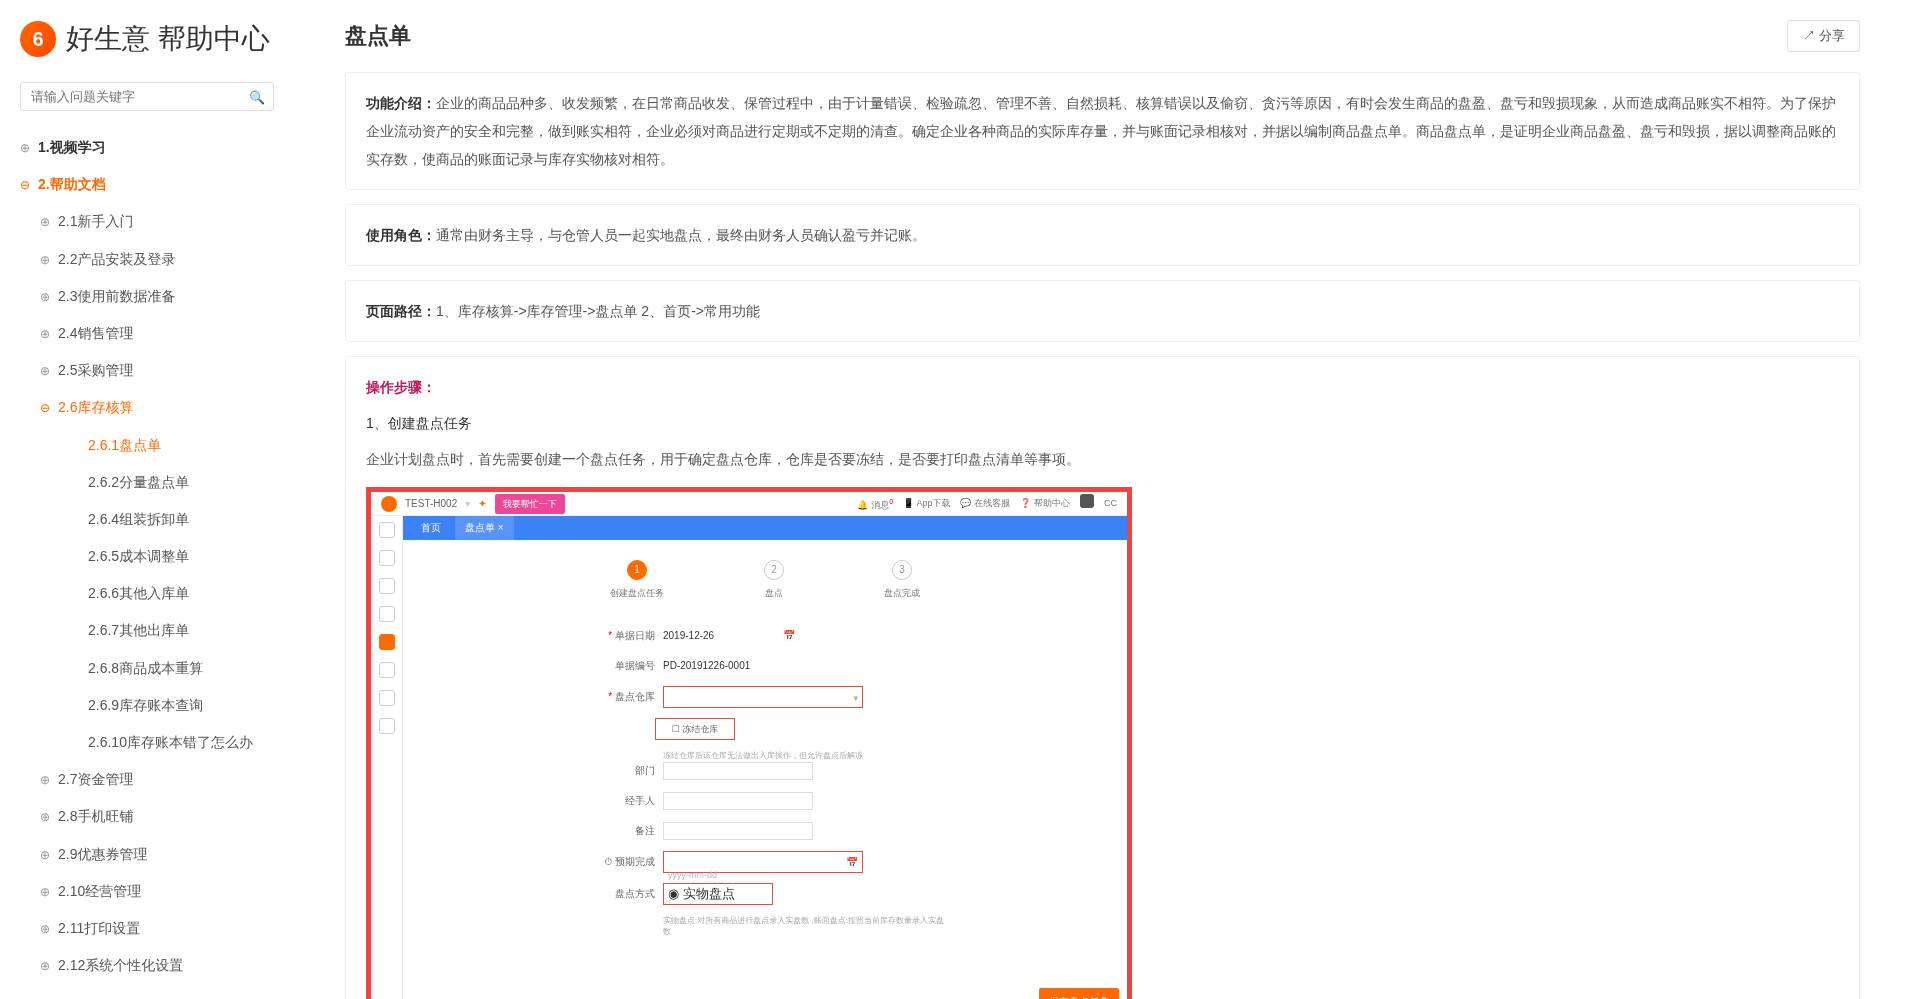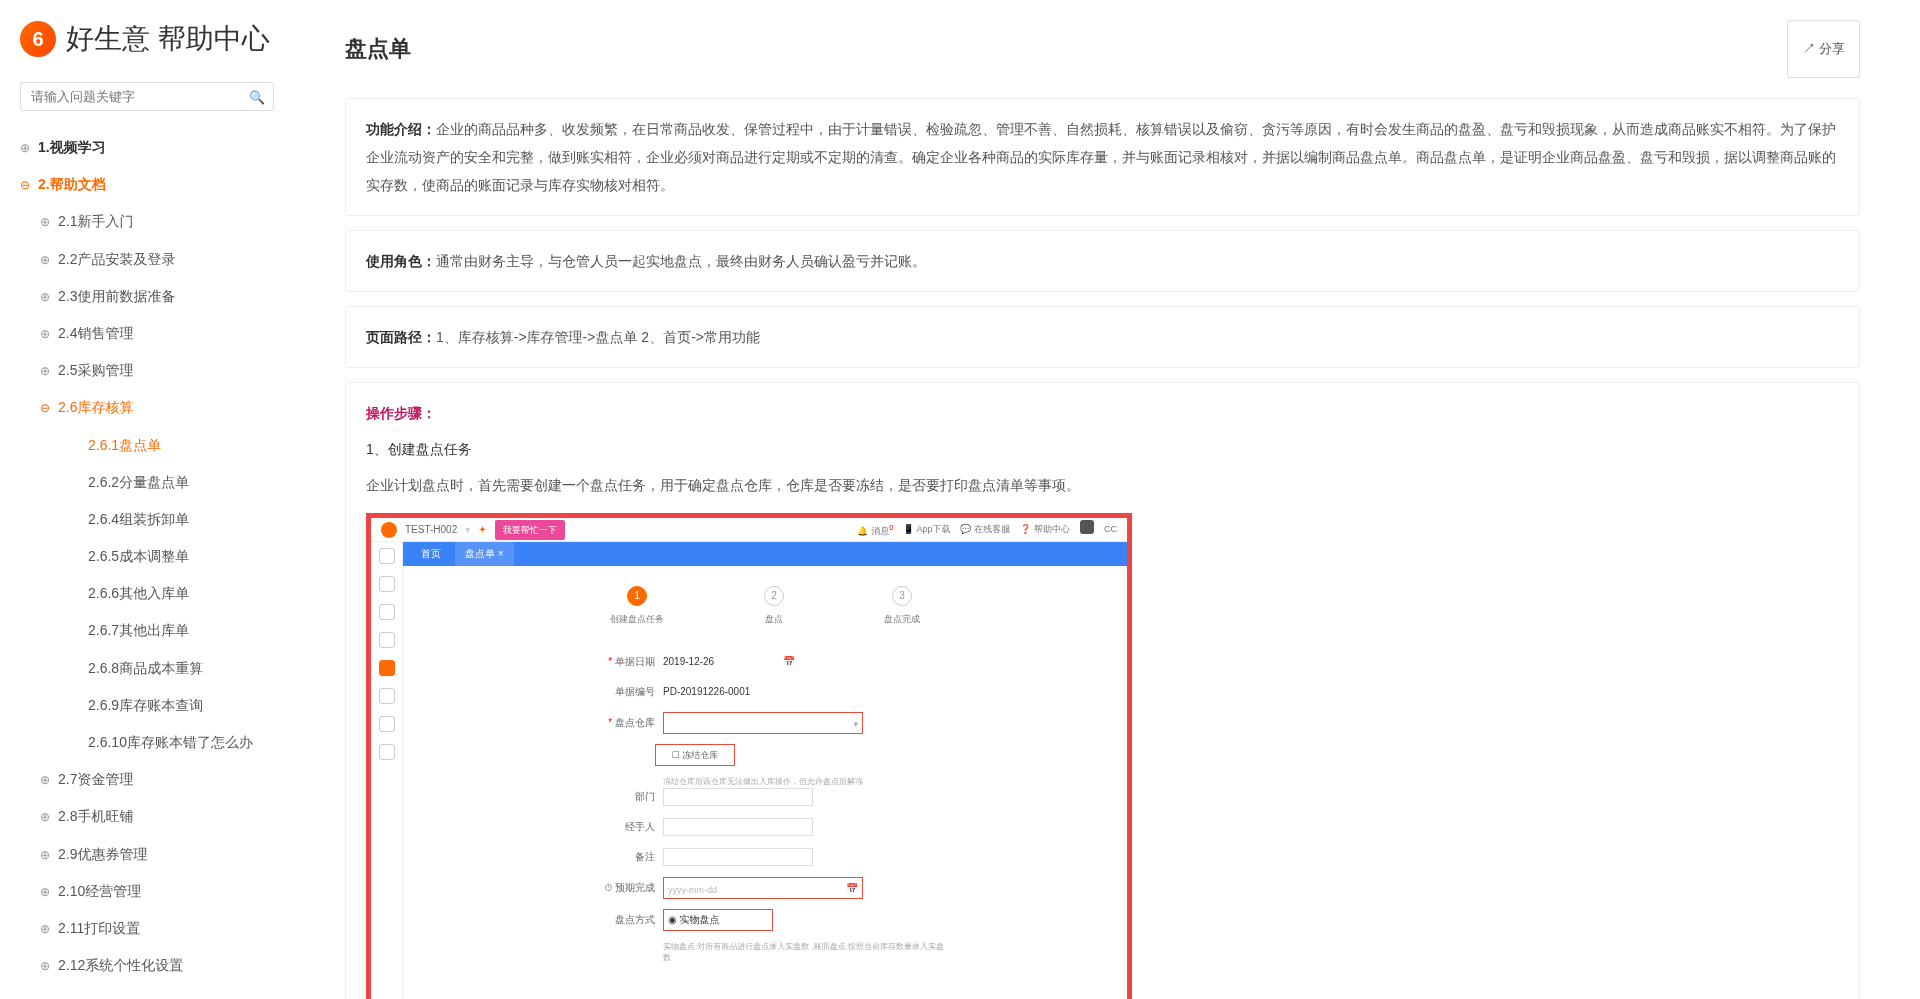--- a/index.html
+++ b/index.html
@@ -19,21 +19,21 @@
 .nav-icon.plus { color: #999; }
 .nav-label { color: #555; cursor: pointer; font-size: 14px; }
 .nav-label.bold { font-weight: 600; color:#333; }
 .nav-label.active { color: #ff6a00; }
 .nav .l1 { padding-left: 0px; }
 .nav .l2 { padding-left: 20px; }
 .nav .l3 { padding-left: 50px; }
 .main { flex: 1; padding: 20px 60px 20px 50px; }
 .main-header { display: flex; justify-content: space-between; align-items: center; margin-bottom: 20px; }
 .page-title { font-size: 22px; color: #333; }
-.share-btn { border: 1px solid #ddd; padding: 19px 14px; border-radius: 3px; color: #555; background: #fff; font-size: 13px; cursor: pointer; }
+.share-btn { border: 1px solid #ddd; padding: 6px 14px; border-radius: 3px; color: #555; background: #fff; font-size: 13px; cursor: pointer; }
 .panel { border: 1px solid #eee; border-radius: 3px; padding: 16px 20px; margin-bottom: 14px; line-height: 2; color: #555; font-size: 14px; }
 .panel strong { color: #333; font-weight: 600; }
 .step-block { border: 1px solid #eee; border-radius: 3px; padding: 16px 20px; line-height: 2; }
 .step-title { color: #be185d; font-weight: 600; margin-bottom: 8px; }
 .step-num { color: #333; margin-bottom: 8px; }
 .step-desc { color: #555; margin-bottom: 14px; }
 .mock { border: 5px solid #ef4444; width: 766px; height: 542px; position: relative; background: #fafafa; overflow: hidden; }
 .mock-top { height: 24px; background: #fff; display: flex; align-items: center; padding: 0 10px; font-size: 10px; color: #666; border-bottom: 1px solid #eee; justify-content: space-between; }
 .mock-top-left { display:flex; align-items:center; gap:8px; }
 .mock-logo { width: 16px; height: 16px; border-radius: 50%; background: #ff6a00; display:inline-block; }
@@ -207,27 +207,27 @@
                     <span class="mock-label">经手人</span>
                     <div class="mock-input"></div>
                   </div>
                 <div class="mock-form-row">
                     <span class="mock-label">备注</span>
                     <div class="mock-input"></div>
                   </div>
                 <div class="mock-form-row">
                     <span class="mock-label">⏱ <span>预期完成</span></span>
                     <div class="mock-input redbox">
-                      <span style="position:absolute;left:4px;top:3px;font-size:9px;color:#bbb">yyyy-mm-dd</span>
+                      <span style="position:absolute;left:4px;top:14px;font-size:9px;color:#bbb">yyyy-mm-dd</span>
                       <span class="cal-icon">📅</span>
                     </div>
                   </div>
                 <div class="mock-form-row">
                     <span class="mock-label">盘点方式</span>
-                    <div class="mock-input redbox" style="flex:0 0 110px"><span style="font-size:10px;padding-left:4px;line-height:20px">◉ <span>实物盘点</span></span></div>
+                    <div class="mock-input redbox" style="flex:0 0 110px"><span style="font-size:13px;padding-left:4px;line-height:20px">◉ <span>实物盘点</span></span></div>
                   </div>
                 <div class="mock-note">实物盘点:对所有商品进行盘点录入实盘数 ,账面盘点:按照当前库存数量录入实盘数</div>
               </div>
 
               <div class="mock-save">保存盘点任务</div>
             </div>
           </div>
         </div>
       </div>
 

